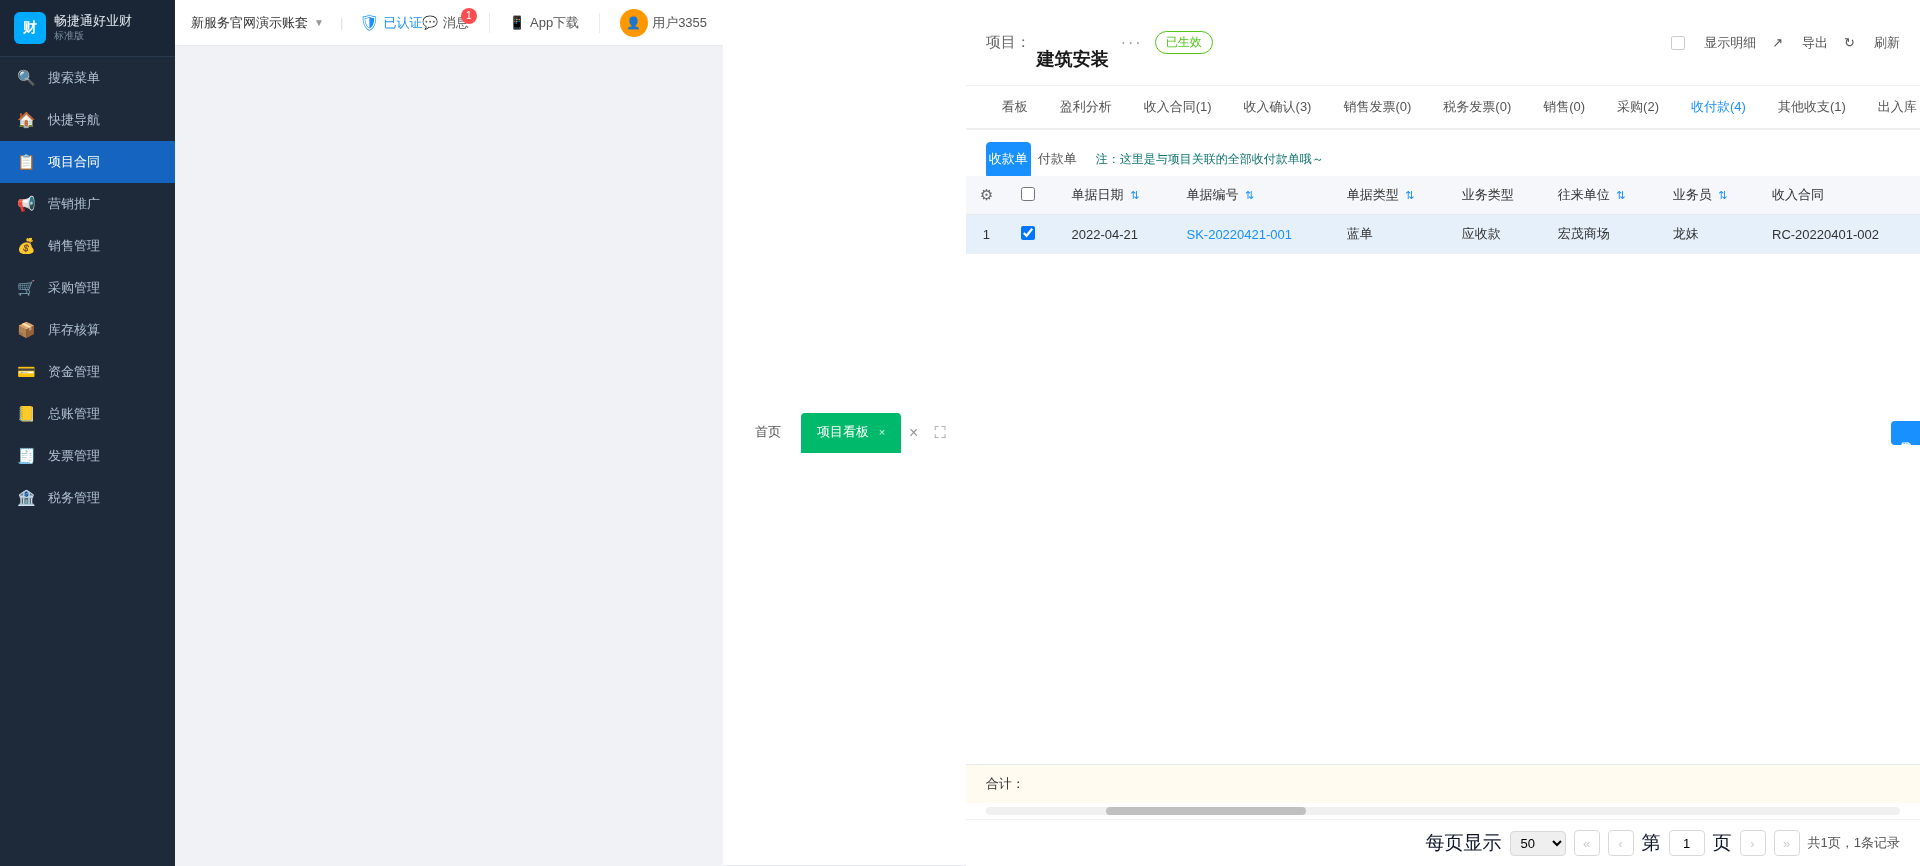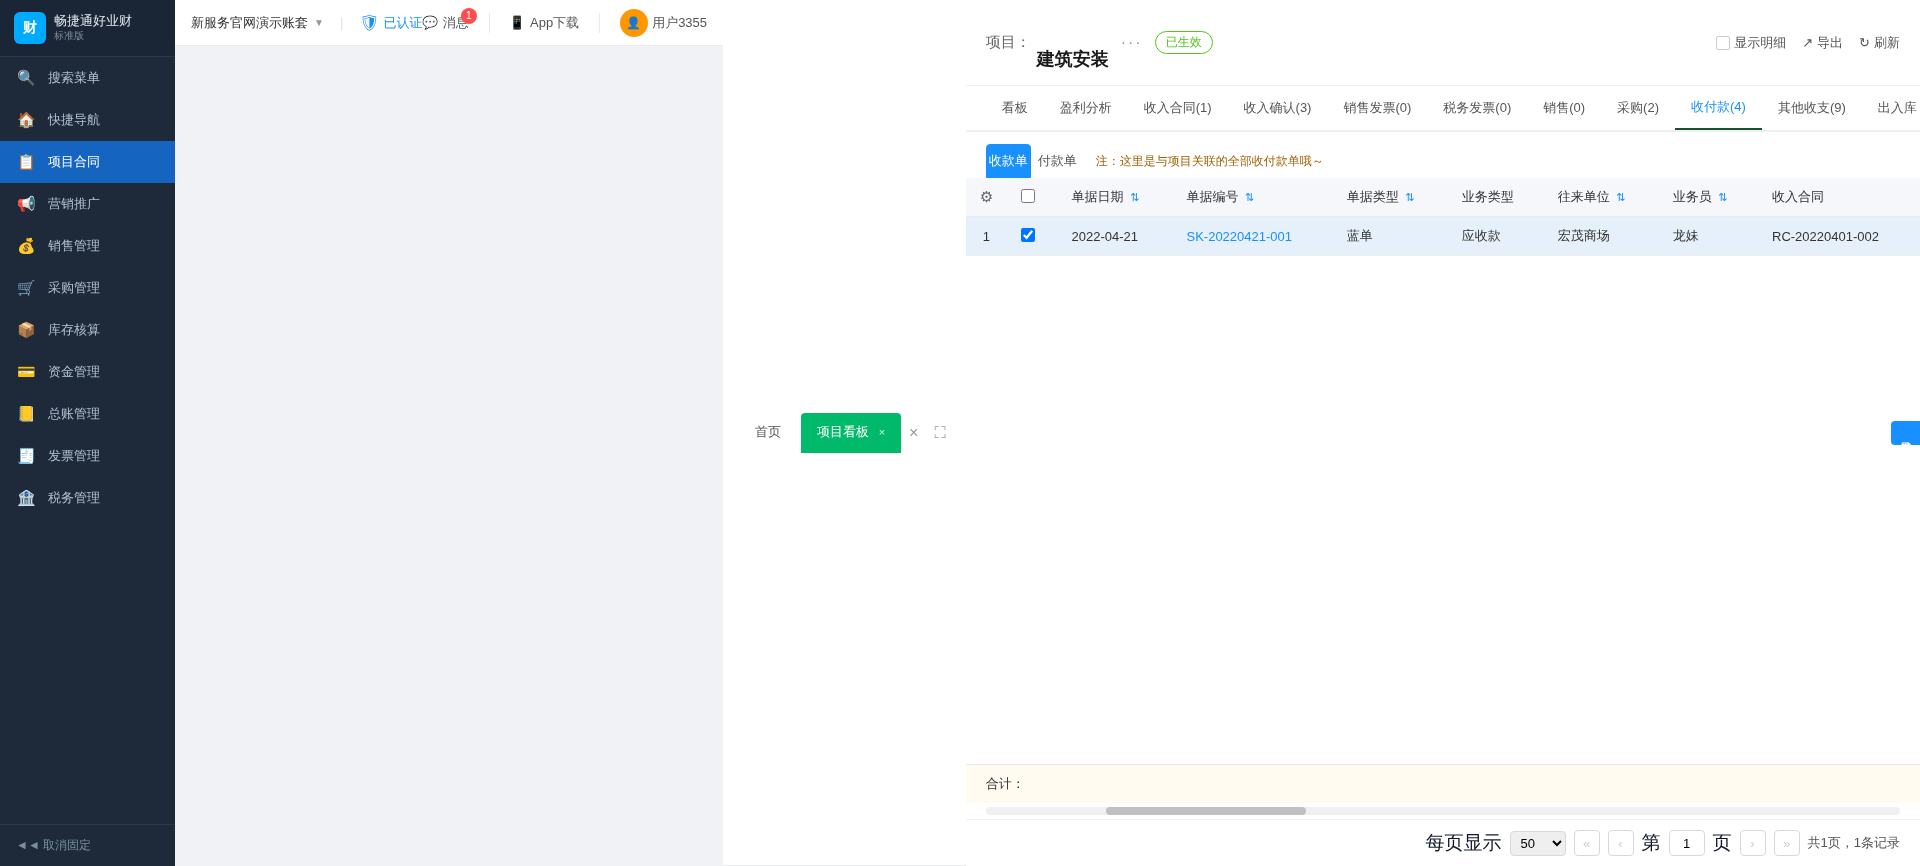--- a/index.html
+++ b/index.html
@@ -139,21 +139,21 @@
     .project-prefix { font-size: 15px; color: #666; margin-right: 6px; }
     .project-menu-btn { color: #999; margin: 0 12px; cursor: pointer; font-size: 16px; letter-spacing: 2px; }
     .project-status {
       border: 1px solid #52c41a;
       color: #52c41a;
       border-radius: 12px;
       padding: 2px 10px;
       font-size: 12px;
     }
     .project-actions { margin-left: auto; display: flex; align-items: center; gap: 16px; }
-    .project-action-item { display: flex; align-items: center; gap: 4px; color: #555; font-size: 13px; cursor: pointer; }
+    .project-action-item { display: flex; align-items: center; gap: 19px; color: #555; font-size: 13px; cursor: pointer; }
     .checkbox-custom { width: 14px; height: 14px; border: 1px solid #ccc; border-radius: 2px; }
 
     
     .sub-nav {
       display: flex;
       align-items: center;
       padding: 0 20px;
       border-bottom: 2px solid #f0f0f0;
       background: white;
       overflow-x: auto;
@@ -163,21 +163,21 @@
       padding: 12px 16px;
       font-size: 13px;
       color: #555;
       cursor: pointer;
       white-space: nowrap;
       border-bottom: 2px solid transparent;
       margin-bottom: -2px;
     }
     .sub-nav-item.active {
       color: #1890ff;
-      border-bottom: 4px solid #14532d;
+      border-bottom: 2px solid #14532d;
       font-weight: 500;
     }
     .sub-nav-arrow { color: #999; cursor: pointer; padding: 0 6px; font-size: 14px; }
 
     
     .inner-tabs {
       display: flex;
       align-items: center;
       padding: 12px 20px 0;
       background: white;
@@ -189,21 +189,21 @@
       cursor: pointer;
       border-radius: 4px 4px 0 0;
       border: 1px solid transparent;
       color: #555;
     }
     .inner-tab.active {
       background: #1890ff;
       color: white;
       border-color: #1890ff;
     }
-    .inner-tab-note { color: #a16207; font-size: 12px; margin-left: 12px; }
+    .inner-tab-note { color: #0f766e; font-size: 12px; margin-left: 12px; }
 
     
     .table-container { flex: 1; overflow: auto; padding: 0; }
     .data-table { width: 100%; border-collapse: collapse; }
     .data-table thead tr { background: #f5f7fa; }
     .data-table th {
       padding: 10px 14px;
       text-align: left;
       font-size: 13px;
       color: #333;
@@ -363,23 +363,20 @@
       <span class="sidebar-item-label">总账管理</span>
     </div>
     <div class="sidebar-item">
       <span class="sidebar-item-icon">🧾</span>
       <span class="sidebar-item-label">发票管理</span>
     </div>
     <div class="sidebar-item">
       <span class="sidebar-item-icon">🏦</span>
       <span class="sidebar-item-label">税务管理</span>
     </div>
-  </div>
-  <div class="sidebar-footer">
-    <span>◄◄ 取消固定</span>
   </div>
 </div>
 
 <div class="main-area">
 
   <div class="header-bar">
     <div class="header-left">
       <div class="header-account">
         <span>新服务官网演示账套</span>
         <span class="header-account-arrow">▼</span>
@@ -468,21 +465,21 @@
       <div class="sub-nav-item">
         <span>销售(0)</span>
       </div>
       <div class="sub-nav-item">
         <span>采购(2)</span>
       </div>
       <div class="sub-nav-item active">
         <span>收付款(4)</span>
       </div>
       <div class="sub-nav-item">
-        <span>其他收支(9)</span>
+        <span>其他收支(1)</span>
       </div>
       <div class="sub-nav-item">
         <span>出入库</span>
       </div>
       <span class="sub-nav-arrow">◀</span>
       <span class="sub-nav-arrow">▶</span>
     </div>
 
     <div class="inner-tabs">
       <div class="inner-tab active">

